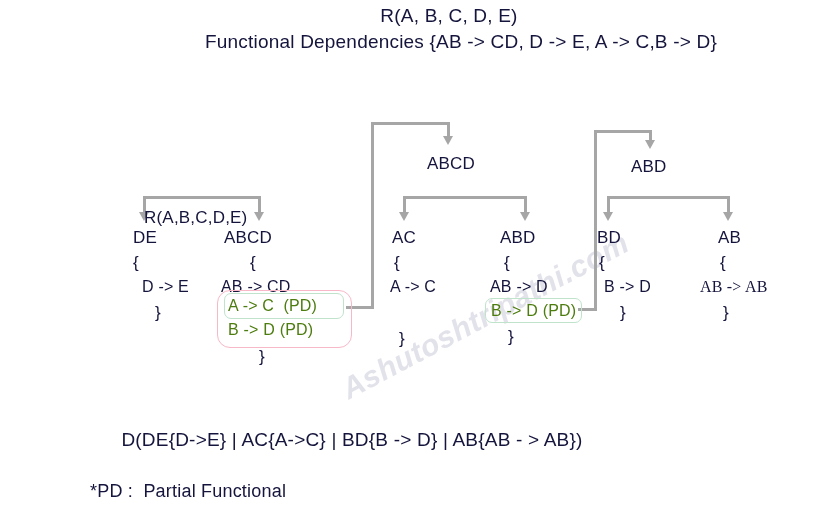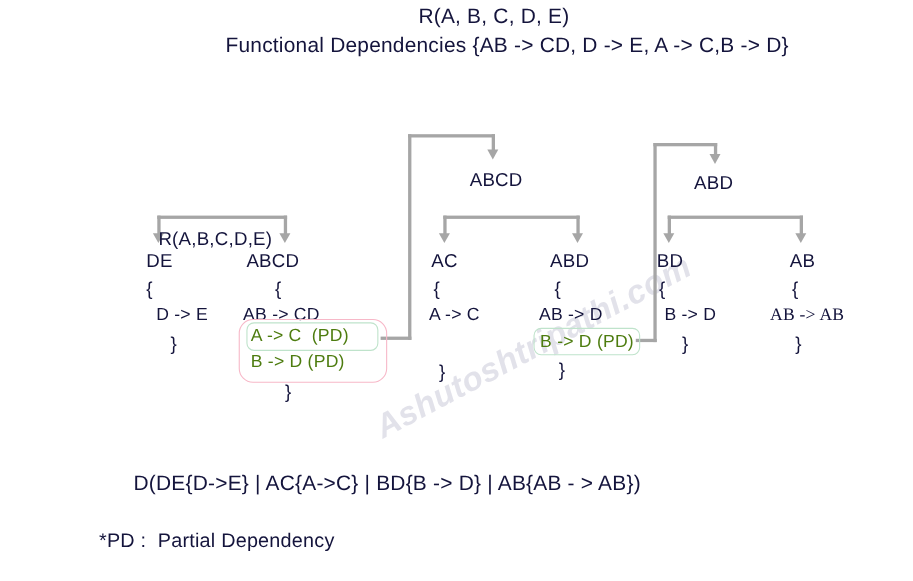--- a/index.html
+++ b/index.html
@@ -178,15 +178,15 @@
   <div class="txt brace" style="left:599px; top:254px;">{</div>
   <div class="txt fd-line" style="left:604px; top:279px;">B -&gt; D</div>
   <div class="txt brace" style="left:620px; top:304px;">}</div>
 
   <div class="txt node-label" style="left:718px; top:229px;">AB</div>
   <div class="txt brace" style="left:720px; top:254px;">{</div>
   <div class="txt fd-line" style="left:700px; top:279px;font-family:Liberation Serif, serif;">AB -&gt; AB</div>
   <div class="txt brace" style="left:723px; top:304px;">}</div>
 
   <div class="txt bottom-line" style="left:0; top:430px; width:704px; text-align:center;">D(DE{D-&gt;E} | AC{A-&gt;C} | BD{B -&gt; D} | AB{AB - &gt; AB})</div>
-  <div class="txt foot-line" style="left:90px; top:482px;">*PD :  Partial Dependency</div>
+  <div class="txt foot-line" style="left:90px; top:482px;">*PD :  Partial Functional</div>
 
 </div>
 
 </body></html>

